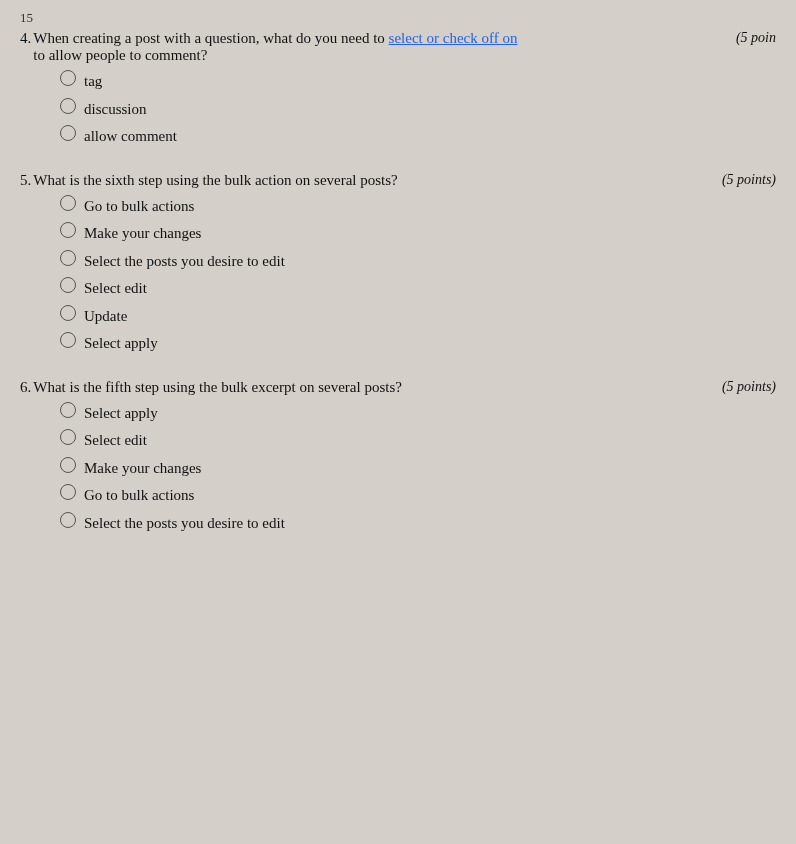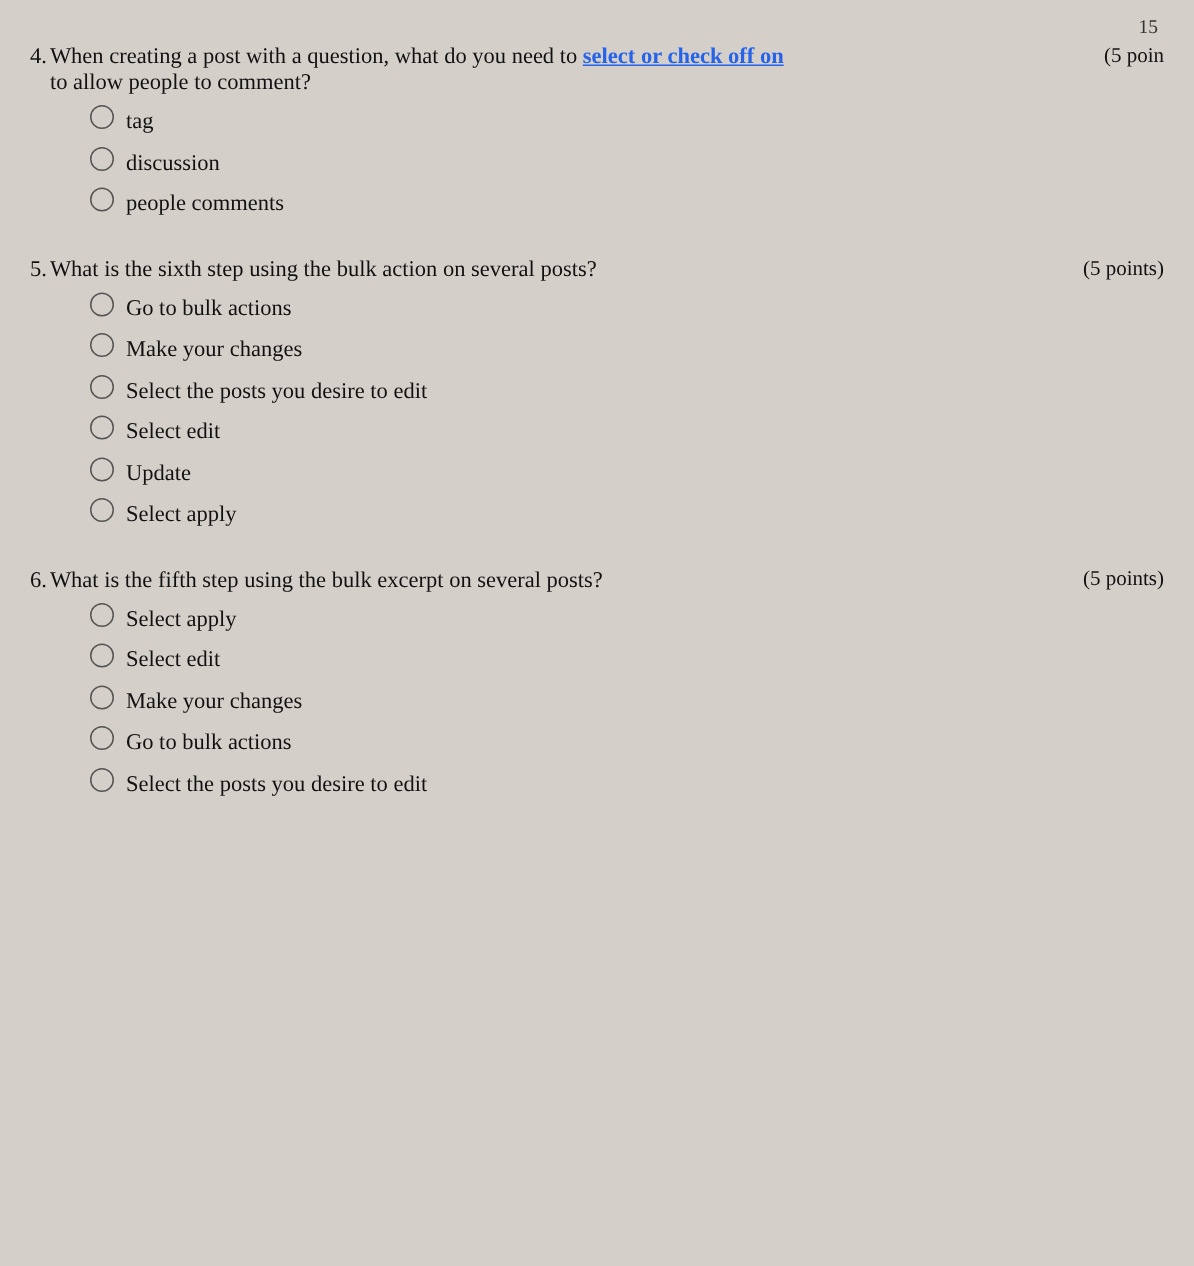--- a/index.html
+++ b/index.html
@@ -10,40 +10,39 @@
     body {
       font-family: Georgia, 'Times New Roman', serif;
       background-color: #d4cfc9;
       width: 796px;
       min-height: 844px;
       padding: 10px 20px 20px 20px;
       color: #111;
       font-size: 15px;
     }
     .page-header {
-      text-align: right;
       font-size: 13px;
       color: #333;
       margin-bottom: 4px;
       padding-right: 4px;
     }
     .question-block {
       margin-bottom: 24px;
     }
     .highlight-text {
       color: #2563eb;
       text-decoration: underline;
-      font-weight: bold;
     }
     .points-label {
       font-size: 14px;
       color: #111;
       white-space: nowrap;
       margin-left: 10px;
       flex-shrink: 0;
+      font-style: italic;
     }
     .options-list {
       list-style: none;
       margin-left: 40px;
       margin-top: 6px;
     }
     .option-item {
       display: flex;
       align-items: flex-start;
       margin-bottom: 5px;
@@ -99,21 +98,21 @@
       <li class="option-item">
         <span class="radio-circle"></span>
         <span>tag</span>
       </li>
       <li class="option-item">
         <span class="radio-circle"></span>
         <span>discussion</span>
       </li>
       <li class="option-item">
         <span class="radio-circle"></span>
-        <span>people comments</span>
+        <span>allow comment</span>
       </li>
     </ul>
   </div>
 
   <div class="question-block">
     <div class="question-header-row">
       <div class="question-title-block">
         <span class="q-num">5.</span>
         <span>What is the sixth step using the bulk action on several posts?</span>
       </div>

